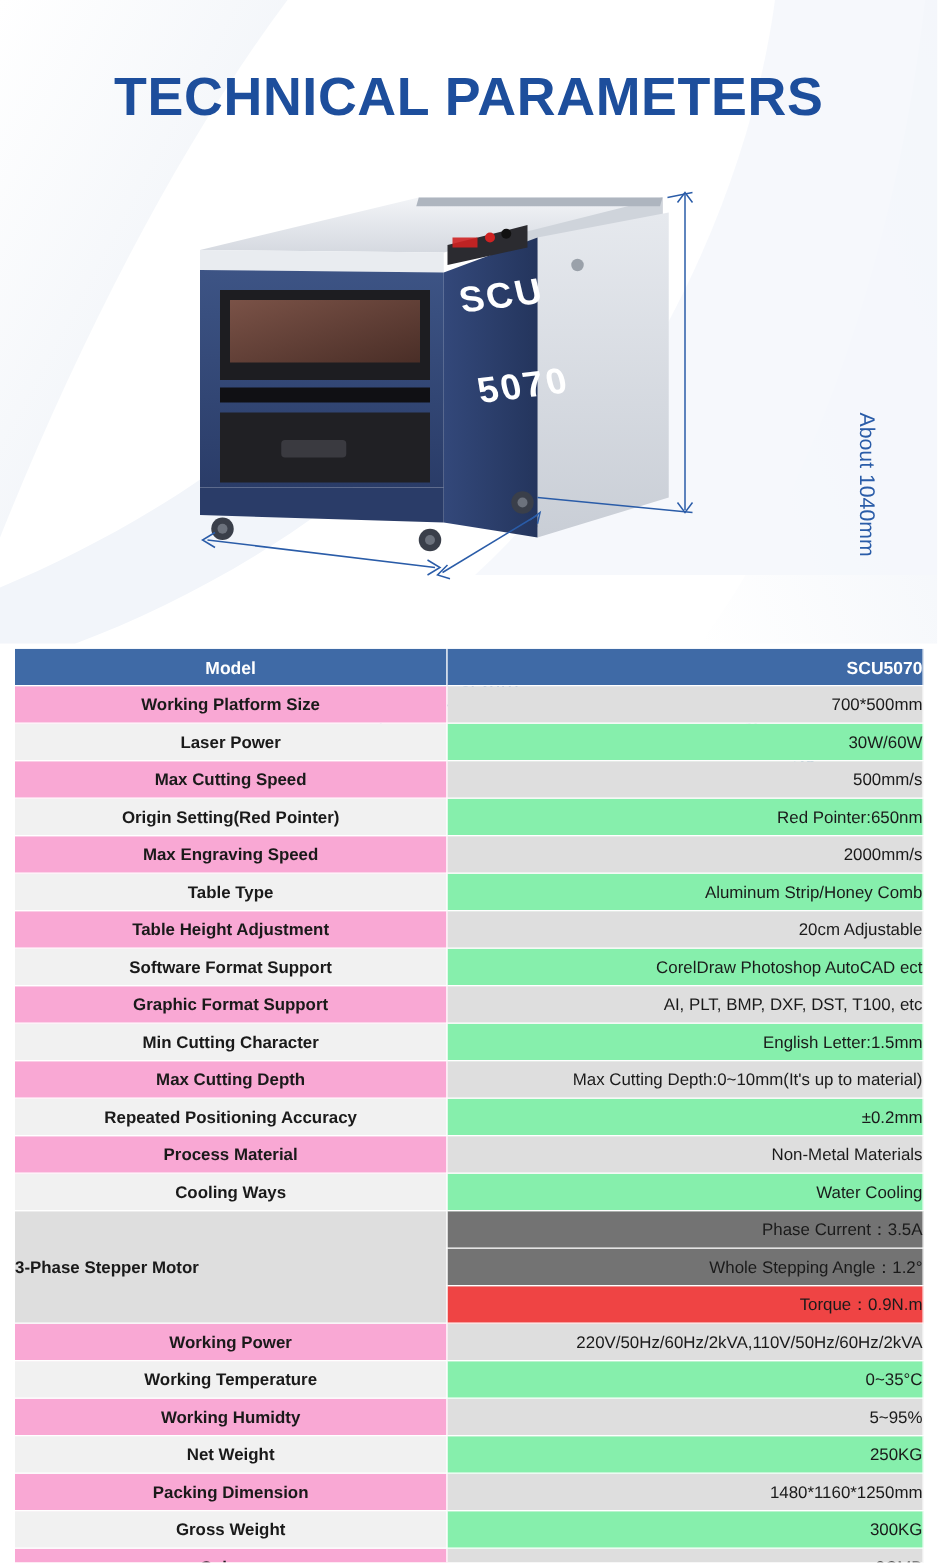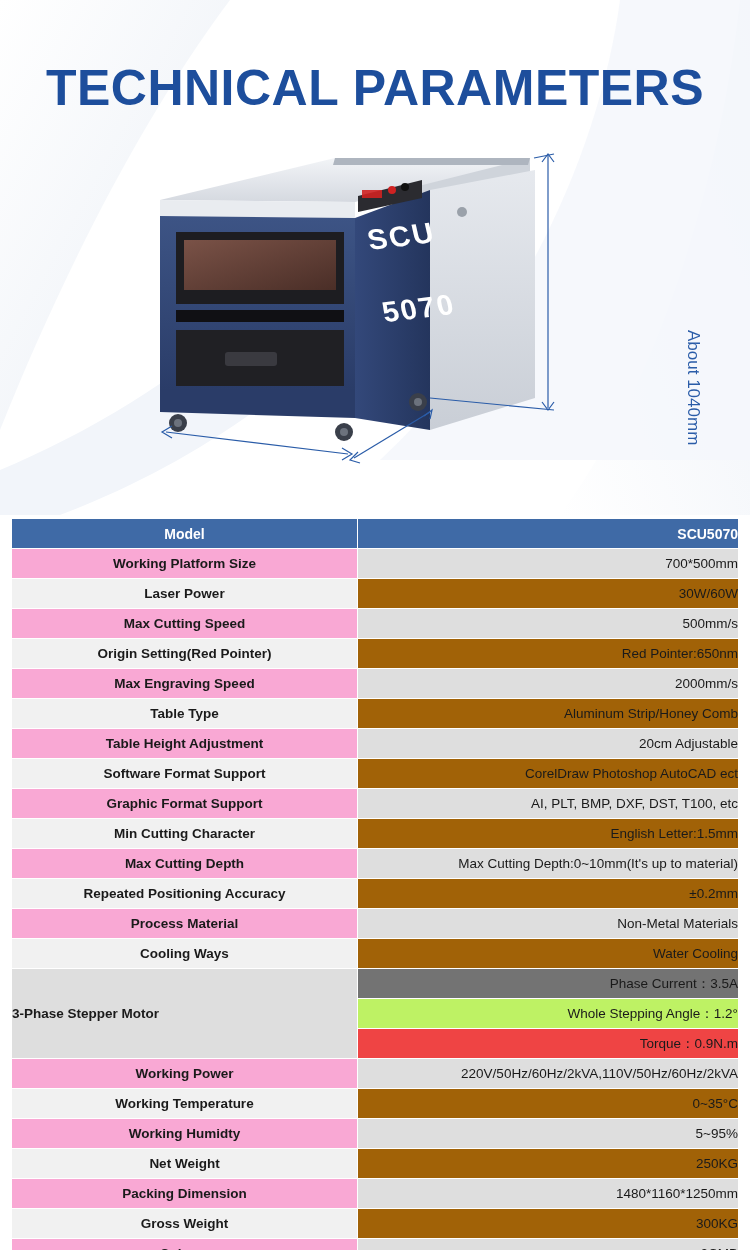--- a/index.html
+++ b/index.html
@@ -32,27 +32,26 @@
     pointer-events: none;
   }
   .bg-swoosh svg { display: block; }
 
   .title {
     position: absolute;
     top: 52px;
     left: 0;
     width: 750px;
     text-align: center;
-    font-size: 50px;
+    font-size: 43px;
     line-height: 52px;
     font-weight: bold;
     color: #1d4e9c;
     letter-spacing: 0.5px;
     font-family: "Liberation Sans", sans-serif;
-    margin-top: 10px;
   }
 
   
   .machine-area {
     position: absolute;
     top: 140px;
     left: 130px;
     width: 500px;
     height: 360px;
   }
@@ -113,30 +112,30 @@
     color: #1a1a1a;
     margin-top: 28px;
   }
   .col-value {
     text-align: right;
     color: #1a1a1a;
   }
   .row-a .col-label { background: #f9a8d4; }
   .row-a .col-value { background: #dedede; }
   .row-b .col-label { background: #f1f1f1; }
-  .row-b .col-value { background: #a16207; }
+  .row-b .col-value { background: #86efac; }
 
   .motor-label {
     background: #dedede;
     text-align: left;
     font-weight: bold;
     color: #1a1a1a;
   }
   .motor-v1 { background: #737373; }
-  .motor-v2 { background: #bef264; }
+  .motor-v2 { background: #737373; }
   .motor-v3 { background: #ef4444; }
 </style>
 </head>
 <body>
 
 <div class="page">
 
   <div class="bg-swoosh">
     <svg width="750" height="515" viewBox="0 0 750 515" xmlns="http://www.w3.org/2000/svg">
       <defs>

